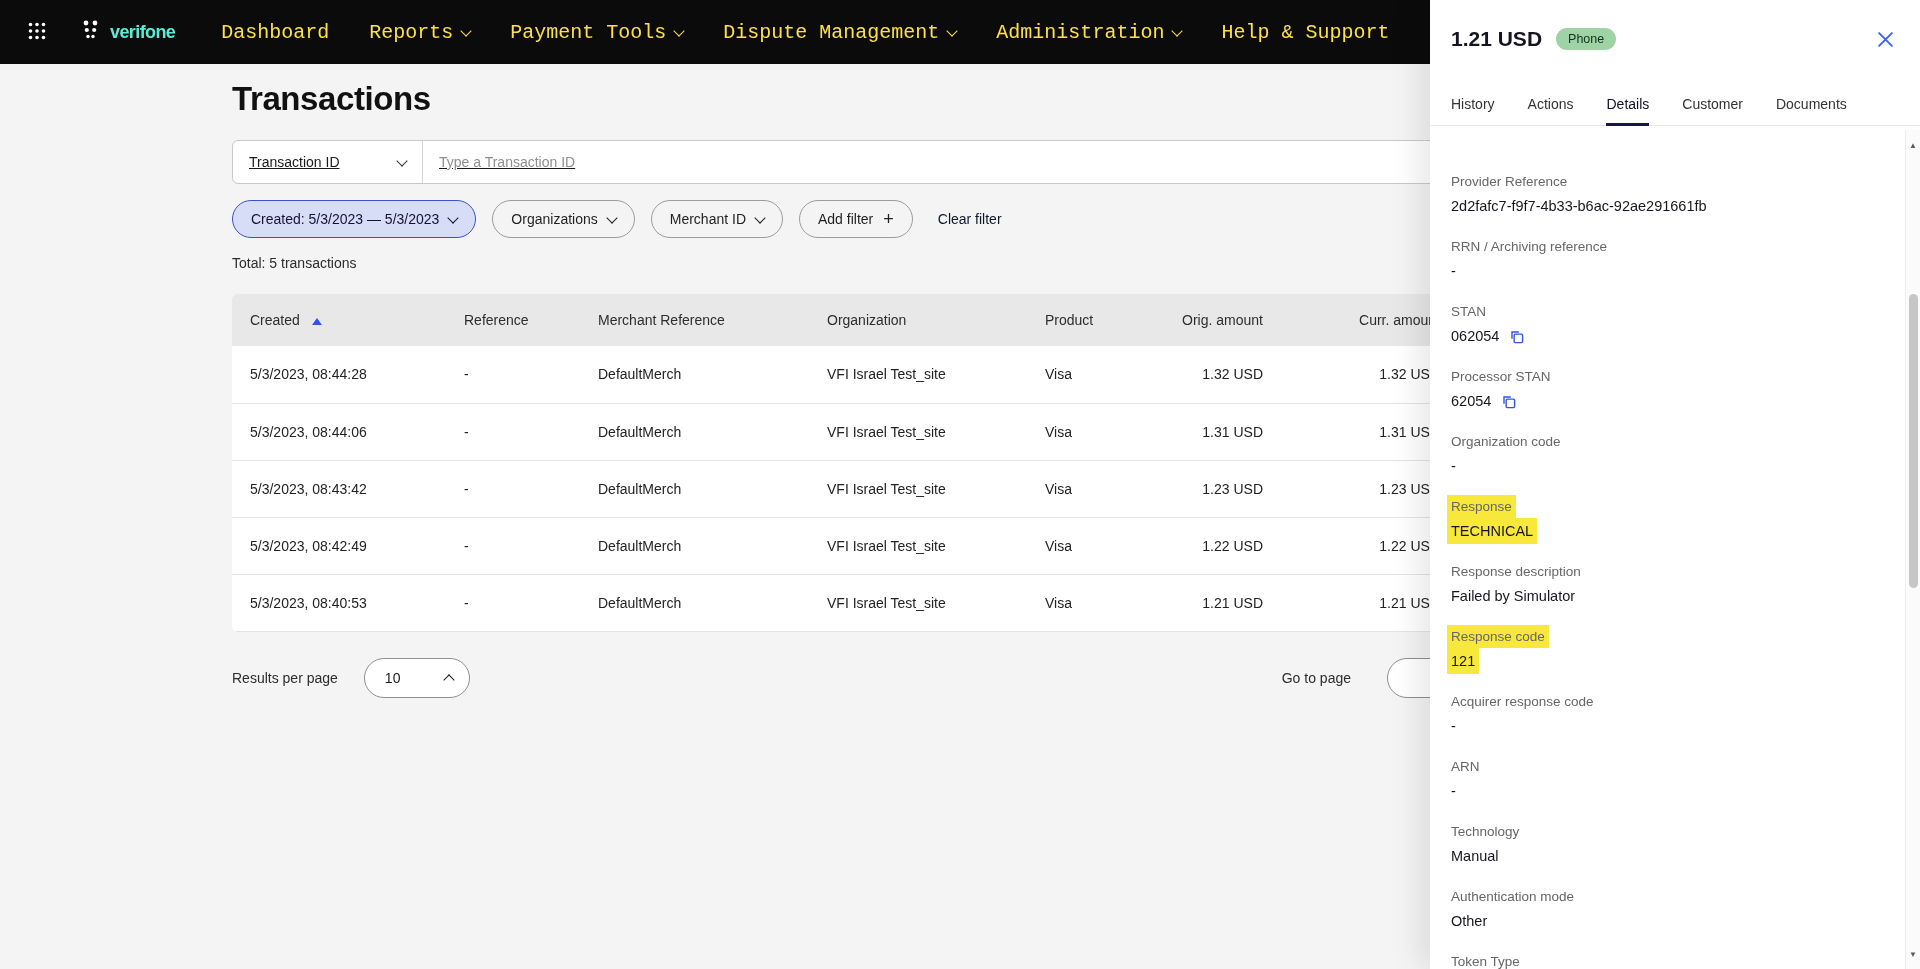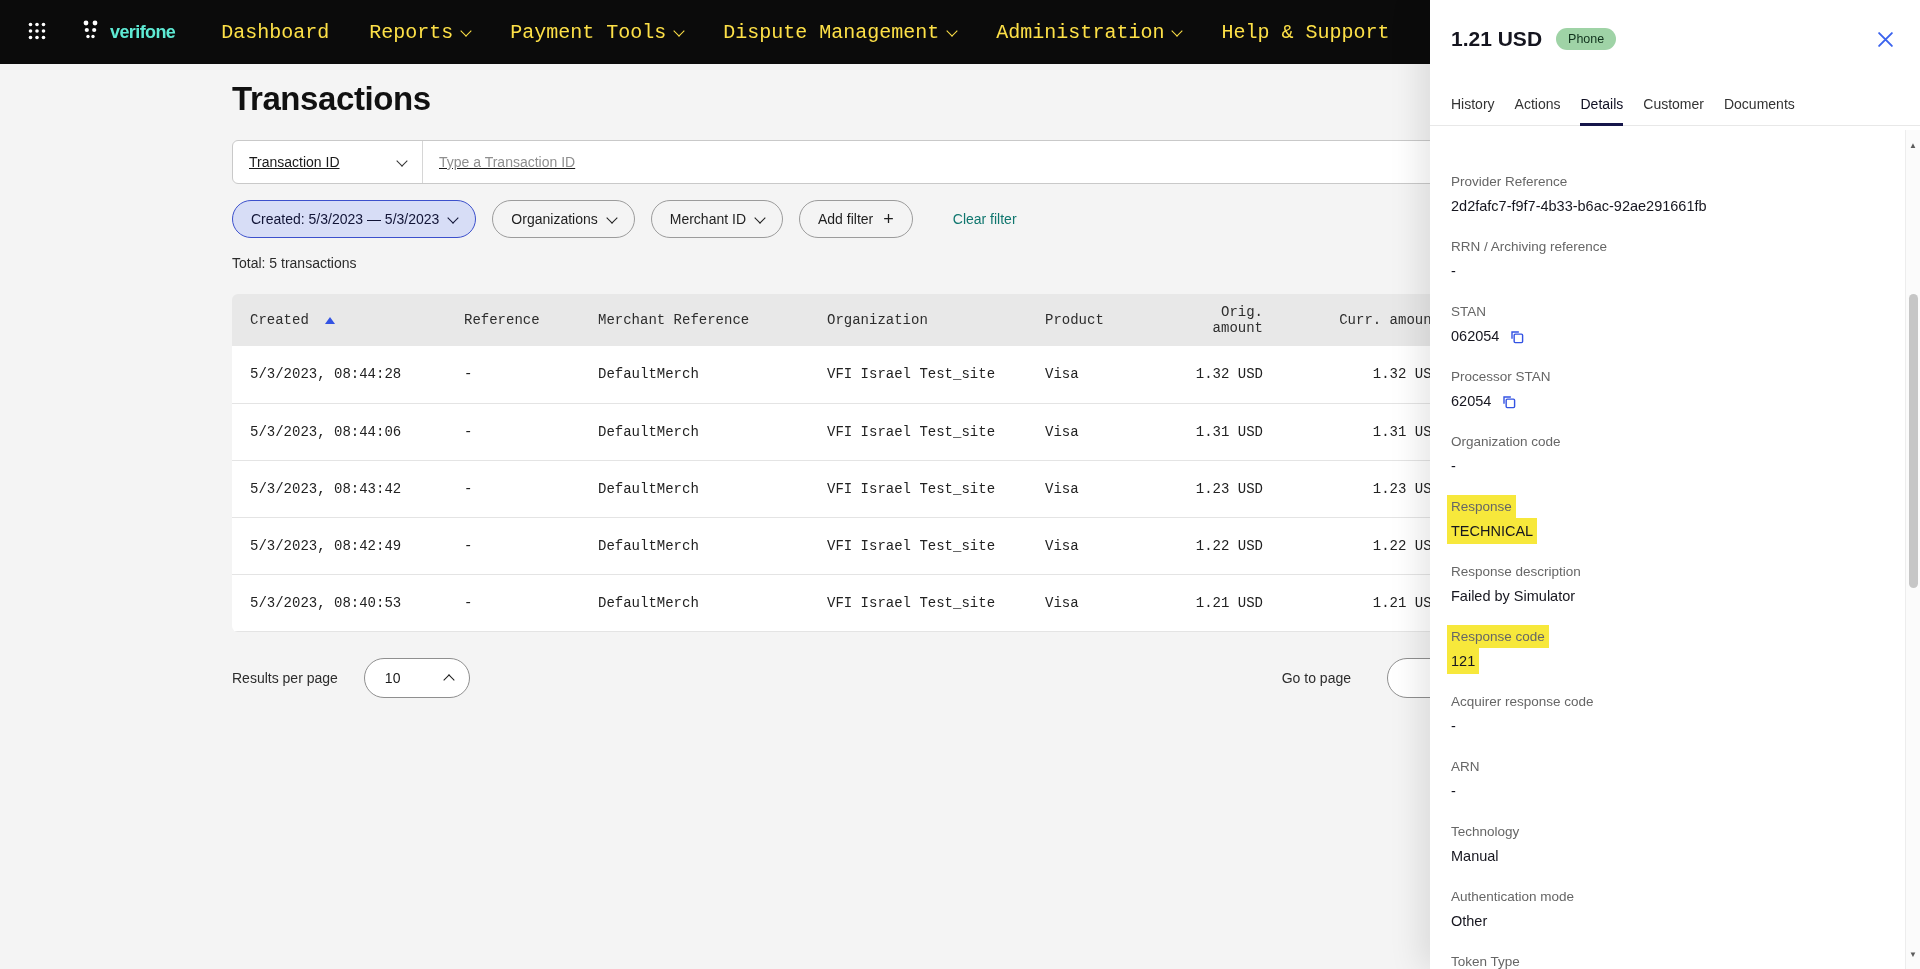--- a/index.html
+++ b/index.html
@@ -39,26 +39,26 @@
     font-size:14px; padding:0 16px; color:#333; font-family:inherit; }
   .search-input::placeholder { color:#8e8e8e; }
 
   .filters { margin-top:16px; display:flex; align-items:center; gap:16px; }
   .pill { height:38px; border-radius:19px; display:flex; align-items:center; gap:10px;
     padding:0 18px; font-size:14px; background:transparent; border:1px solid #9c9c9c;
     color:#1f1f1f; cursor:pointer; font-family:inherit; }
   .pill .chev { margin-top:-2px; }
   .pill.created { background:#d7ddf6; border:1px solid #3c50cc; color:#111436; }
   .plus::before { content:"+"; font-size:18px; line-height:1; }
-  .clear-link { color:#0f766e; font-size:14px; margin-left:24px; cursor:pointer; }
+  .clear-link { color:#0f172a; font-size:14px; margin-left:9px; cursor:pointer; }
 
   .total { margin-top:17px; font-size:14px; color:#2c2c2c; height:17px; }
 
   .table-wrap { margin-top:22px; width:1228px; border-radius:6px; overflow:hidden; }
-  table { border-collapse:collapse; width:100%; table-layout:fixed; font-size:14px;font-family:Liberation Mono, monospace; }
+  table { border-collapse:collapse; width:100%; table-layout:fixed; font-size:14px; }
   thead th { background:#e8e8e8; height:52px; text-align:left; font-weight:400;
     color:#2d2d2d; padding:0 16px; }
   tbody td { background:#fff; height:57px; border-bottom:1px solid #e4e4e4;
     padding:0 16px; color:#222; }
   tbody tr { cursor:pointer; }
   th.col1, td.col1 { padding-left:18px; }
   th.num, td.num { text-align:right; padding-right:20px; }
   .sort-up { display:inline-block; margin-left:8px; width:0; height:0;
     border-left:5px solid transparent; border-right:5px solid transparent;
     border-bottom:7px solid #3353e3; vertical-align:middle; }
@@ -77,21 +77,21 @@
   .panel { position:absolute; top:0; left:1430px; width:490px; height:969px;
     background:#fff; box-shadow:-10px 0 30px rgba(0,0,0,0.10); z-index:20; overflow:hidden; }
   .panel-inner { padding:26px 30px 0 21px; height:100%; }
   .panel-header { display:flex; align-items:center; gap:14px; height:26px; }
   .panel-amount { font-size:21px; font-weight:700; color:#15151f; }
   .badge { background:#9fd3a6; color:#10321c; font-size:12.5px; padding:4px 12px;
     border-radius:12px; }
   .close-btn { position:absolute; top:30px; right:24px; width:22px; height:22px;
     background:none; border:none; color:#3b63ee; cursor:pointer; padding:0; }
 
-  .tabs { display:flex; gap:20px; margin:44px -30px 0 -21px; padding:0 30px 0 21px;
+  .tabs { display:flex; gap:33px; margin:44px -30px 0 -21px; padding:0 30px 0 21px;
     border-bottom:1px solid #e8e8e8; }
   .tab { font-size:14px; color:#333; padding-bottom:13px; cursor:pointer; position:relative; }
   .tab.active { color:#101023; }
   .tab.active::after { content:""; position:absolute; left:0; right:0; bottom:-1px;
     height:3px; background:#16164a; }
 
   .fields { margin-top:46px; padding-right:14px; }
   .field { margin-bottom:22px; }
   .field-label-row { line-height:17px; margin-bottom:7px; }
   .field-label { font-size:13.5px; color:#666; }

